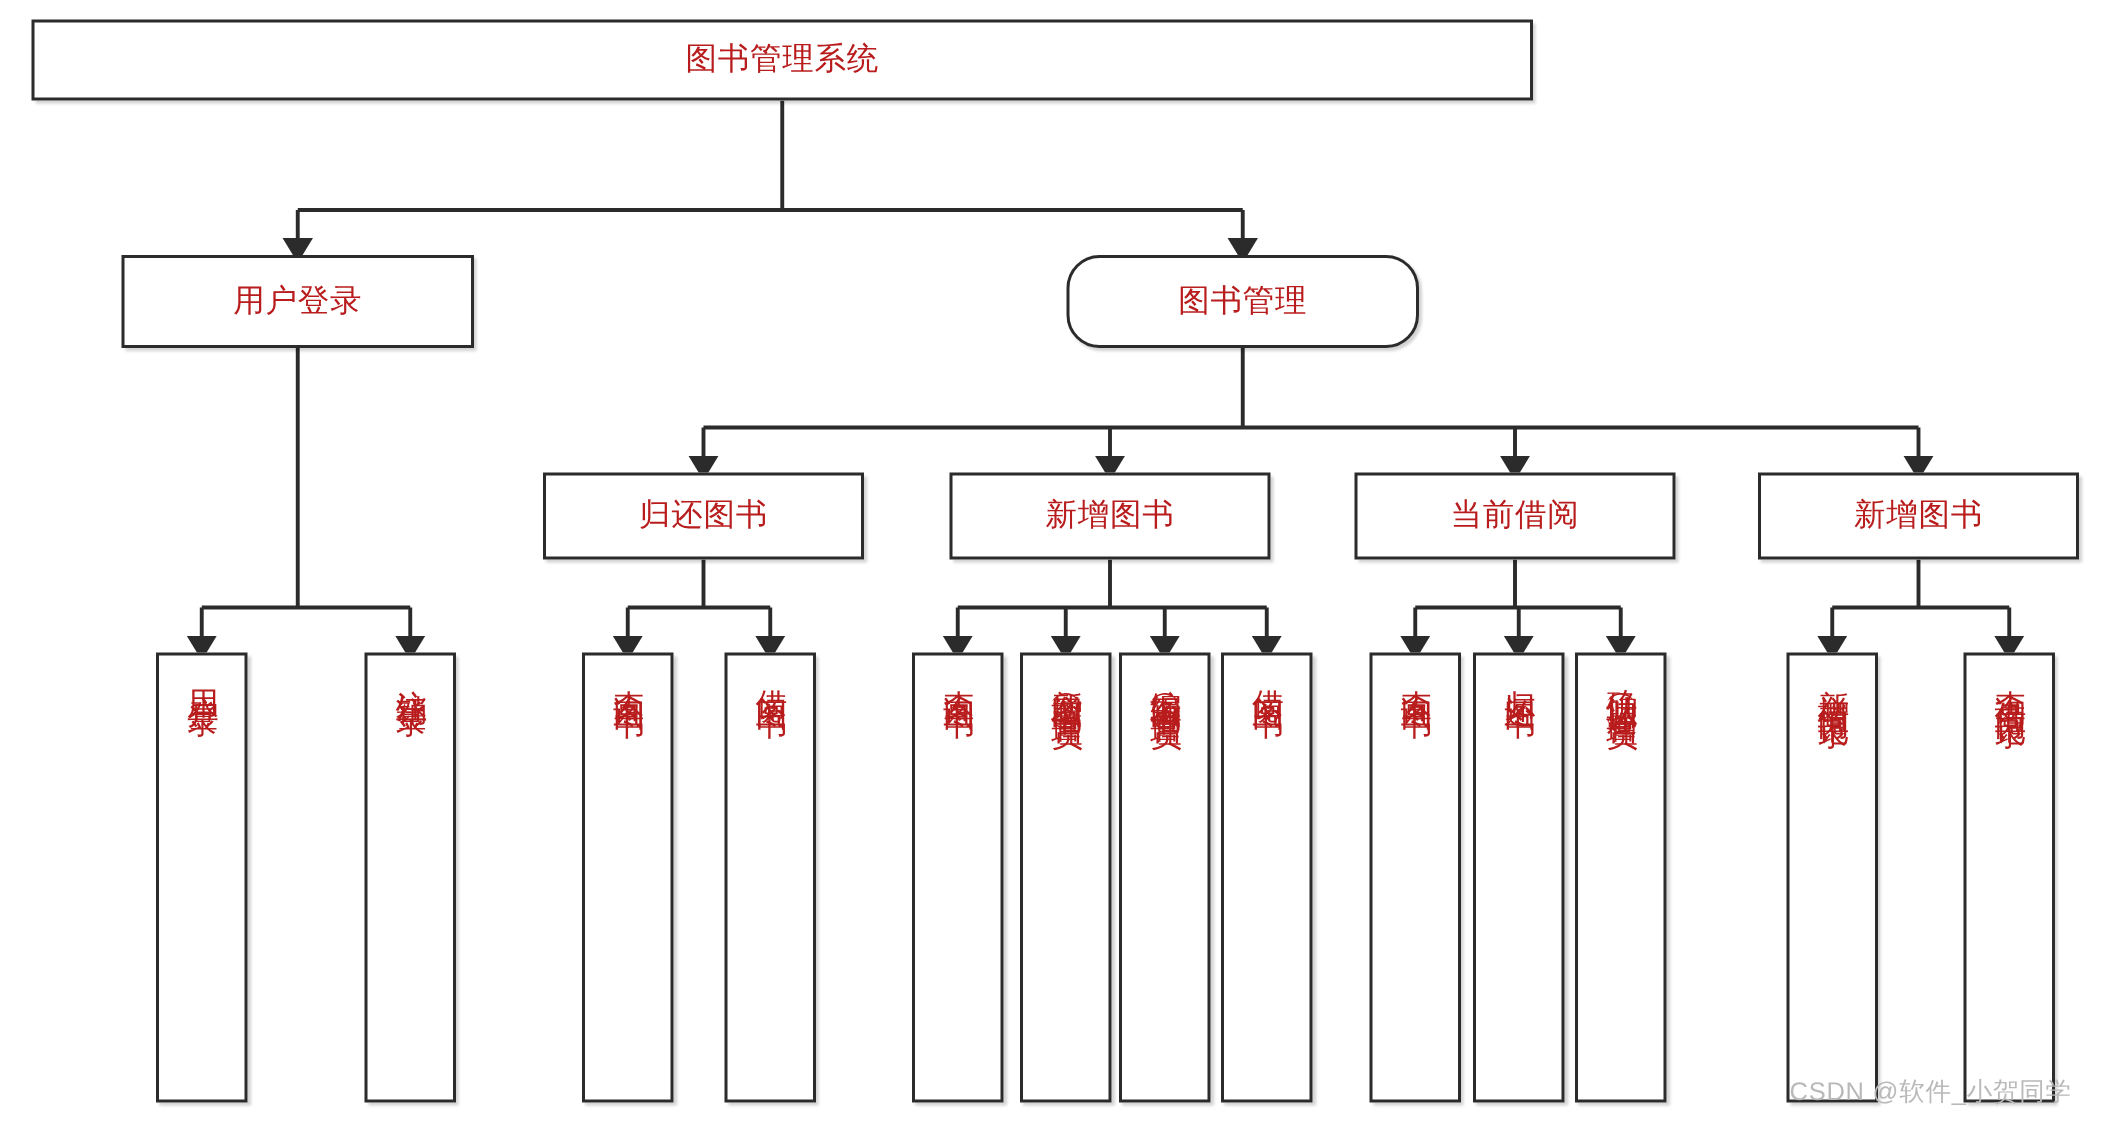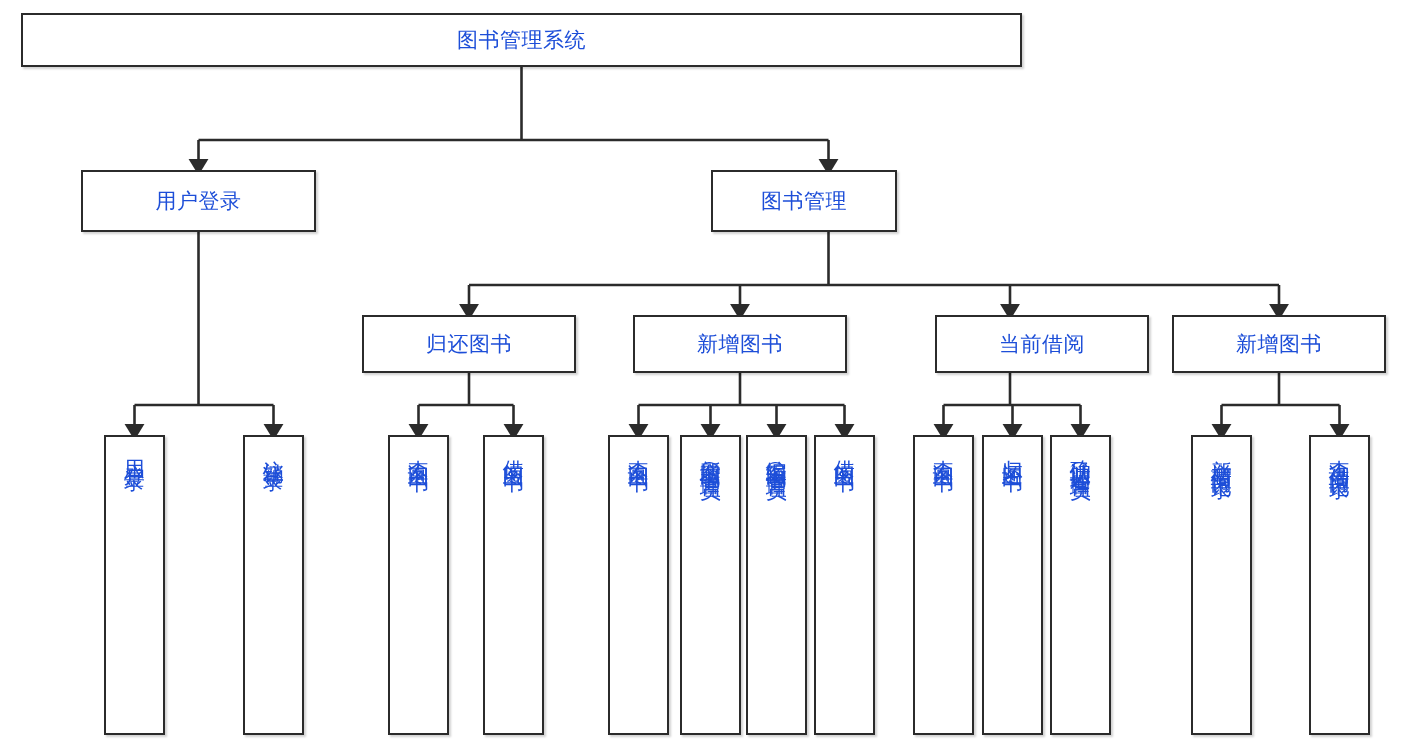--- a/index.html
+++ b/index.html
@@ -26,21 +26,21 @@
     pointer-events: none;
   }
   .node {
     position: absolute;
     box-sizing: border-box;
     background: #ffffff;
     border: 2px solid #2b2b2b;
     display: flex;
     align-items: center;
     justify-content: center;
-    color: #1d4ed8;
+    color: #b91c1c;
     box-shadow: 2px 2px 2px rgba(0,0,0,0.18);
   }
   .node .label {
     line-height: 1.12;
     text-align: center;
     white-space: nowrap;
   }
   .node.horizontal .label {
     writing-mode: horizontal-tb;
     font-size: 21px;
@@ -114,30 +114,30 @@
       </g>
   </svg>
 
   <div id="node-layer">
       <div class="node horizontal" style="left: 21px; top: 13px; width: 1001px; height: 54px;">
         <span class="label">图书管理系统</span>
       </div>
       <div class="node horizontal" style="left: 81px; top: 170px; width: 235px; height: 62px;">
         <span class="label">用户登录</span>
       </div>
-      <div class="node horizontal" style="left: 711px; top: 170px; width: 186px; height: 62px;">
+      <div class="node horizontal" style="left: 711px; top: 170px; width: 235px; height: 62px; border-radius: 22px;">
         <span class="label">图书管理</span>
       </div>
       <div class="node horizontal" style="left: 362px; top: 315px; width: 214px; height: 58px;">
         <span class="label">归还图书</span>
       </div>
       <div class="node horizontal" style="left: 633px; top: 315px; width: 214px; height: 58px;">
         <span class="label">新增图书</span>
       </div>
-      <div class="node horizontal" style="left: 935px; top: 315px; width: 214px; height: 58px;">
+      <div class="node horizontal" style="left: 903px; top: 315px; width: 214px; height: 58px;">
         <span class="label">当前借阅</span>
       </div>
       <div class="node horizontal" style="left: 1172px; top: 315px; width: 214px; height: 58px;">
         <span class="label">新增图书</span>
       </div>
       <div class="node vertical" style="left: 104px; top: 435px; width: 61px; height: 300px;">
         <span class="label">用户登录</span>
       </div>
       <div class="node vertical" style="left: 243px; top: 435px; width: 61px; height: 300px;">
         <span class="label">注销登录</span>
@@ -170,13 +170,14 @@
         <span class="label">确认归还（管理员）</span>
       </div>
       <div class="node vertical" style="left: 1191px; top: 435px; width: 61px; height: 300px;">
         <span class="label">新增借阅记录</span>
       </div>
       <div class="node vertical" style="left: 1309px; top: 435px; width: 61px; height: 300px;">
         <span class="label">查询借阅记录</span>
       </div>
     </div>
 
+  <div class="watermark" style="left: 1193px; top: 716px;">CSDN @软件_小贺同学</div>
 </div>
 
 </body></html>

